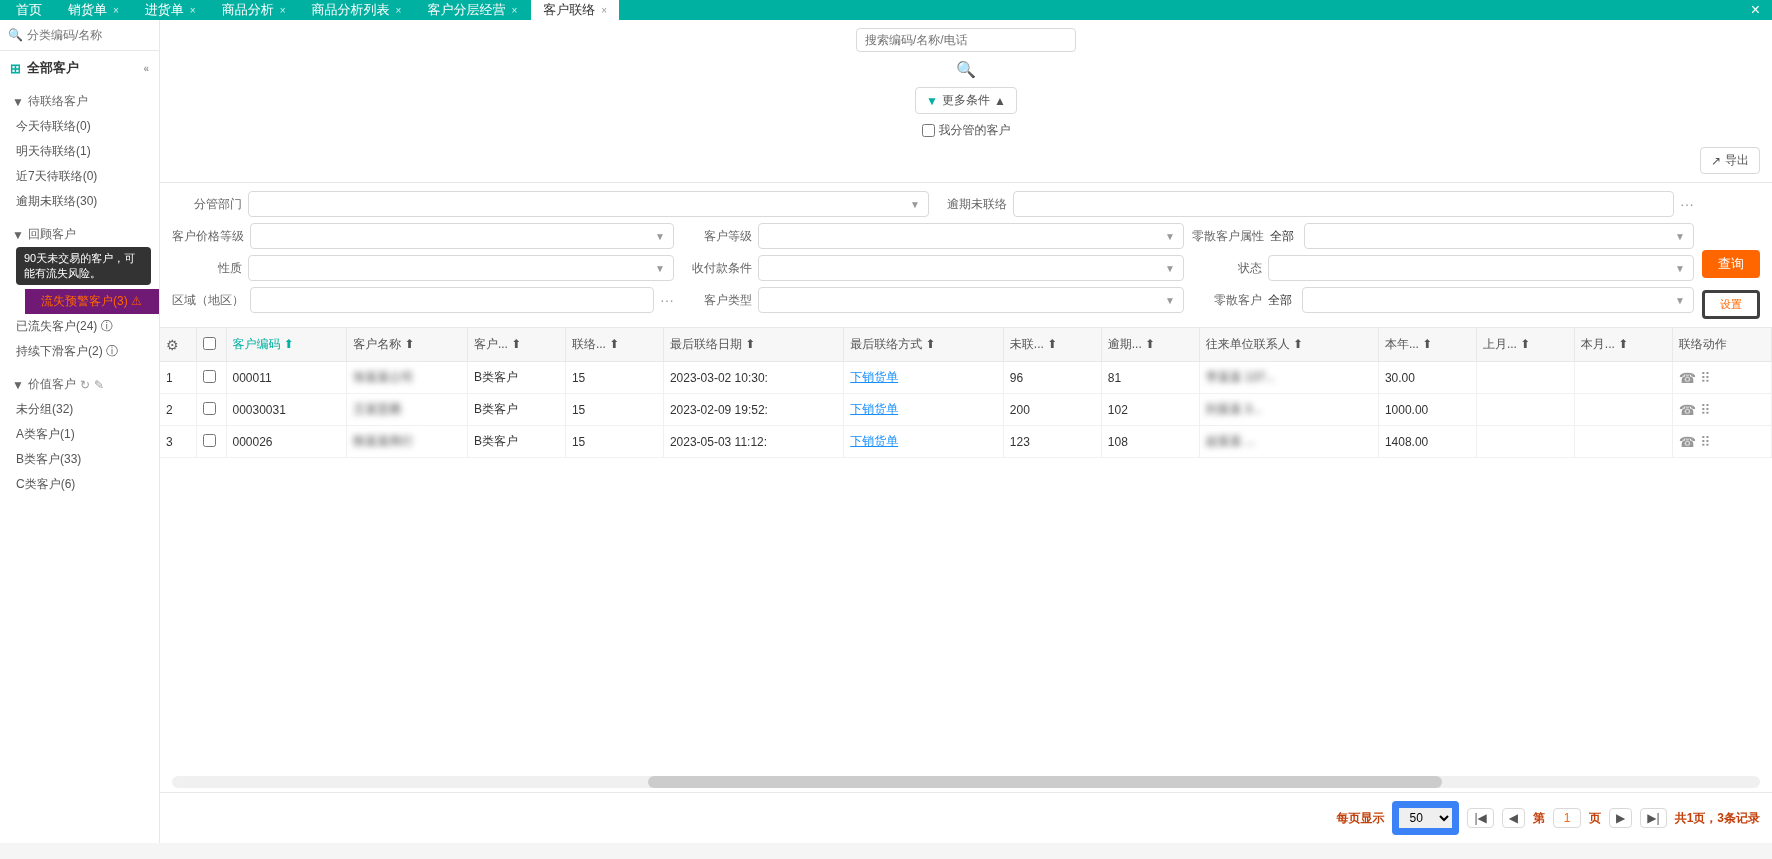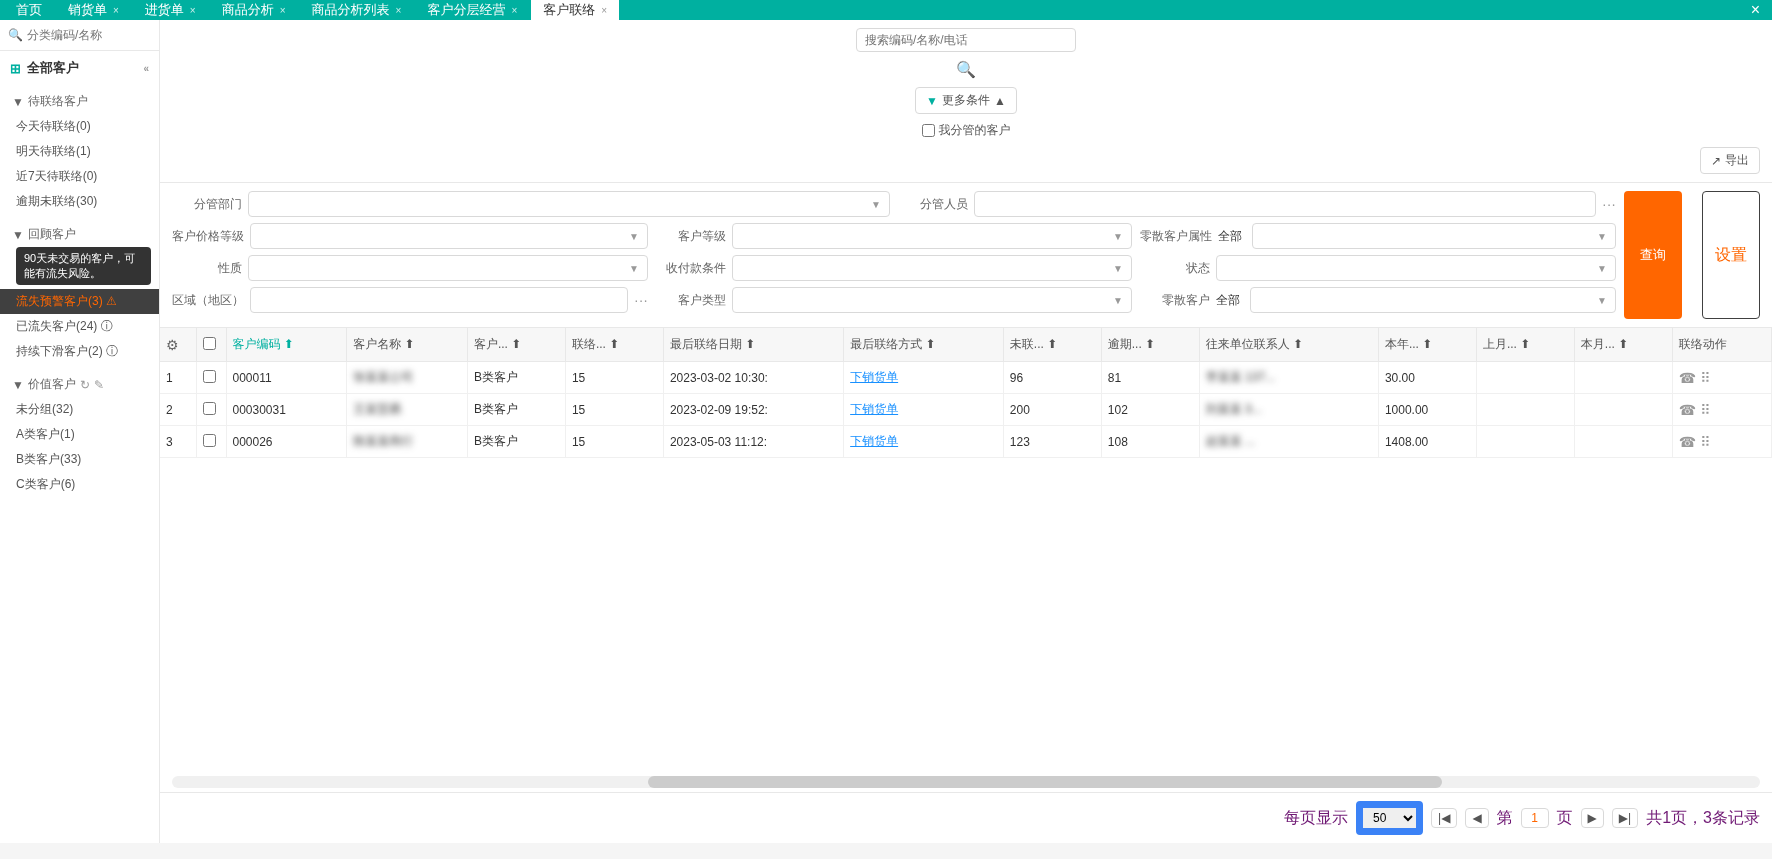--- a/index.html
+++ b/index.html
@@ -105,21 +105,22 @@
     .sidebar-sub-header .triangle { margin-right: 4px; }
 
     .sidebar-item {
       padding: 4px 16px;
       font-size: 12px;
       color: #555;
       cursor: pointer;
     }
     .sidebar-item.active {
       color: #ff6600;
-      background: #404040;
+      background: #701a75;
+      margin-left: 25px;
     }
 
     .tooltip-box {
       background: #333;
       color: #fff;
       font-size: 11px;
       padding: 4px 8px;
       border-radius: 4px;
       margin: 0 8px 4px 16px;
     }
@@ -245,30 +246,30 @@
       color: #fff;
       border: none;
       border-radius: 4px;
       padding: 5px 16px;
       font-size: 13px;
       cursor: pointer;
     }
     .settings-btn {
       background: #fff;
       color: #ff6600;
-      border: 1px solid #404040;
+      border: 3px solid #404040;
       border-radius: 4px;
       padding: 4px 12px;
-      font-size: 16px;
+      font-size: 11px;
       cursor: pointer;
     }
     .action-btns {
       display: flex;
-      flex-direction: row;
-      gap: 20px;
+      flex-direction: column;
+      gap: 12px;
       margin-left: 8px;
       justify-content: flex-end;
     }
 
     
     .table-container {
       flex: 1;
       overflow: auto;
       background: #fff;
     }
@@ -309,21 +310,21 @@
     
     .table-footer {
       padding: 8px 12px;
       border-top: 1px solid #e8e8e8;
       display: flex;
       align-items: center;
       justify-content: flex-end;
       gap: 8px;
       background: #fff;
     }
-    .footer-text { font-size: 16px; color: #701a75; }
+    .footer-text { font-size: 12px; color: #c2410c; font-weight: bold; }
     .page-size-select {
       border: 7px solid #3b82f6;
       border-radius: 4px;
       padding: 2px 6px;
       font-size: 12px;
     }
     .page-nav-btn {
       border: 1px solid #d9d9d9;
       background: #fff;
       border-radius: 4px;
@@ -473,21 +474,21 @@
 
           <div class="filter-row">
             <div class="filter-field">
               <span class="filter-label">分管部门</span>
               <div class="filter-select" style="width:240px;">
                 <span></span>
                 <span class="chevron">▼</span>
               </div>
             </div>
             <div class="filter-field">
-              <span class="filter-label">分管人员</span>
+              <span class="filter-label">逾期未联络</span>
               <div class="filter-select" style="width:180px;">
                 <span></span>
               </div>
               <span class="filter-dots">···</span>
             </div>
           </div>
 
           <div class="filter-row">
             <div class="filter-field">
               <span class="filter-label">客户价格等级</span>

